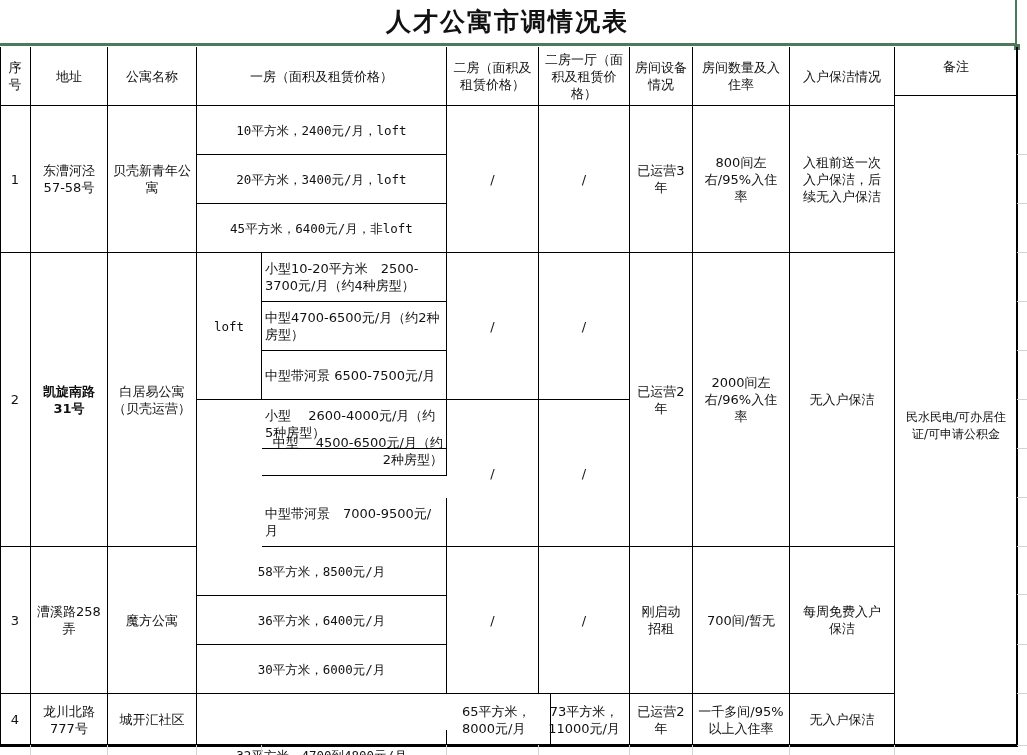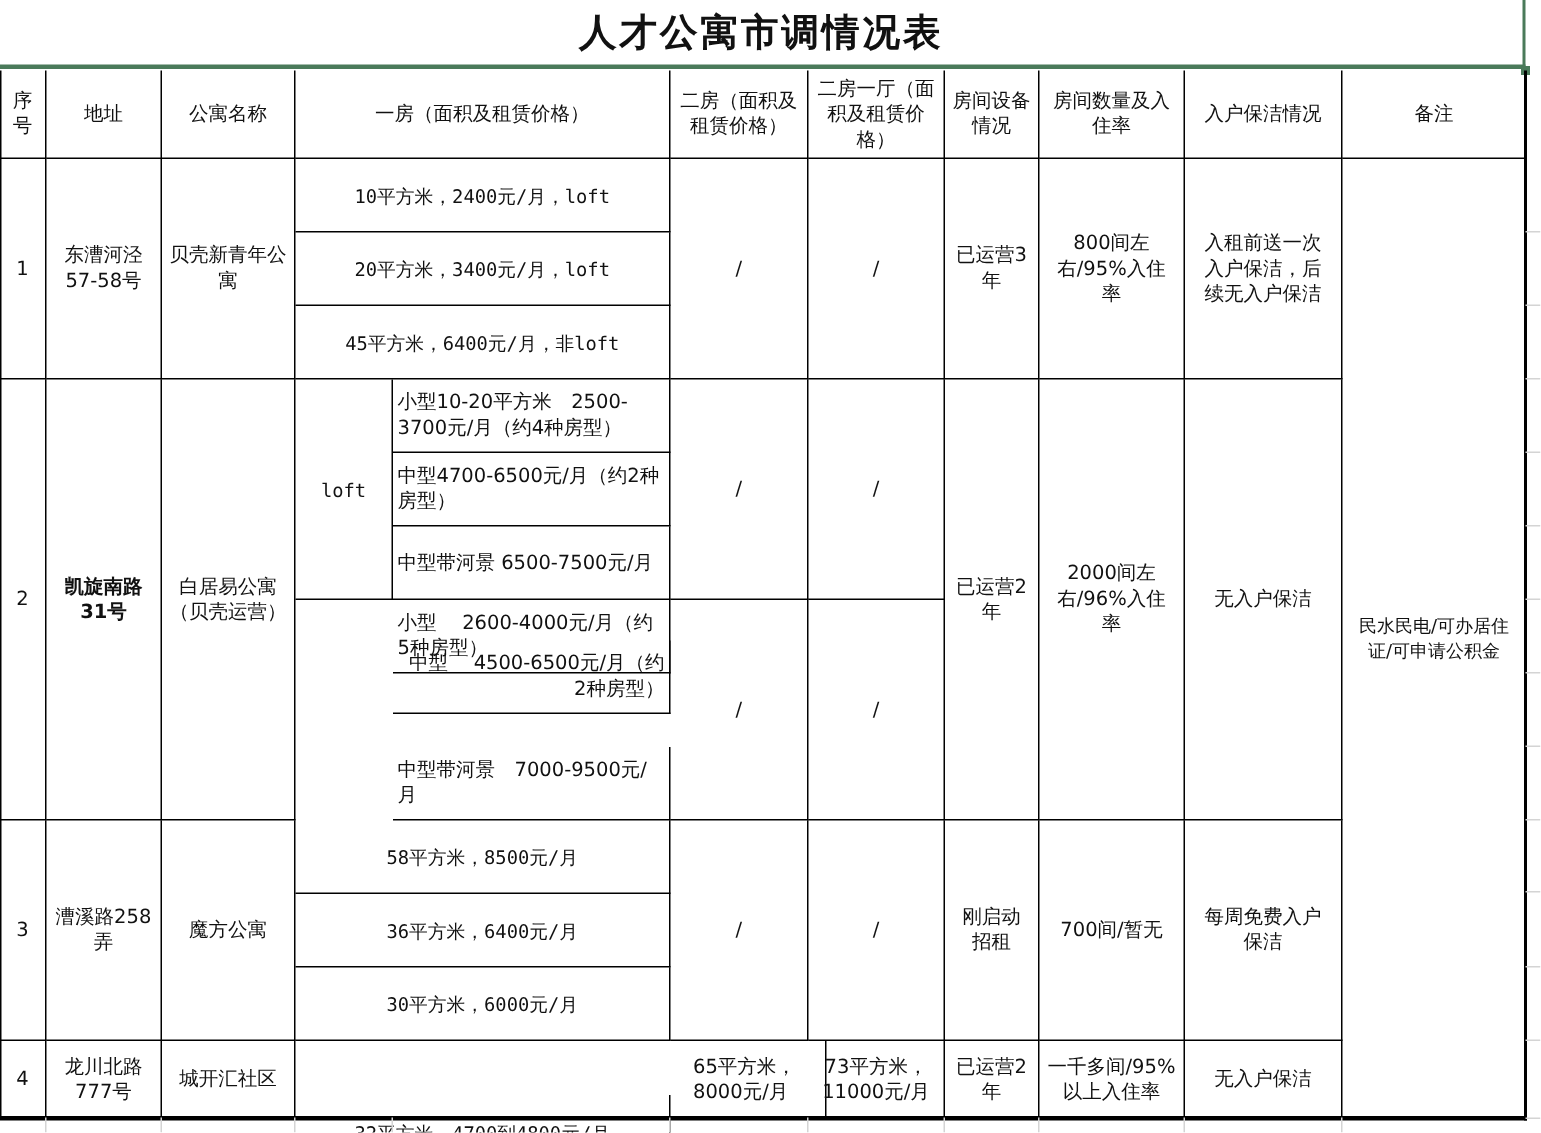--- a/index.html
+++ b/index.html
@@ -55,21 +55,21 @@
     </div>
   <div class="cell" style="left:630px;top:47px;width:63px;height:59px;">
       <span style="width:54px;">房间设备情况</span>
     </div>
   <div class="cell" style="left:693px;top:47px;width:97px;height:59px;">
       <span style="width:92px;">房间数量及入住率</span>
     </div>
   <div class="cell" style="left:790px;top:47px;width:105px;height:59px;">
       <span>入户保洁情况</span>
     </div>
-  <div class="cell" style="left:895px;top:47px;width:122px;height:59px;border-right:none;">
+  <div class="cell" style="left:895px;top:37px;width:122px;height:59px;border-right:none;">
       <span>备注</span>
     </div>
 
   <div class="cell" style="left:0;top:106px;width:31px;height:147px;">
       <span>1</span>
     </div>
   <div class="cell" style="left:31px;top:106px;width:77px;height:147px;">
       <span style="width:64px;">东漕河泾57-58号</span>
     </div>
   <div class="cell" style="left:108px;top:106px;width:89px;height:147px;">

